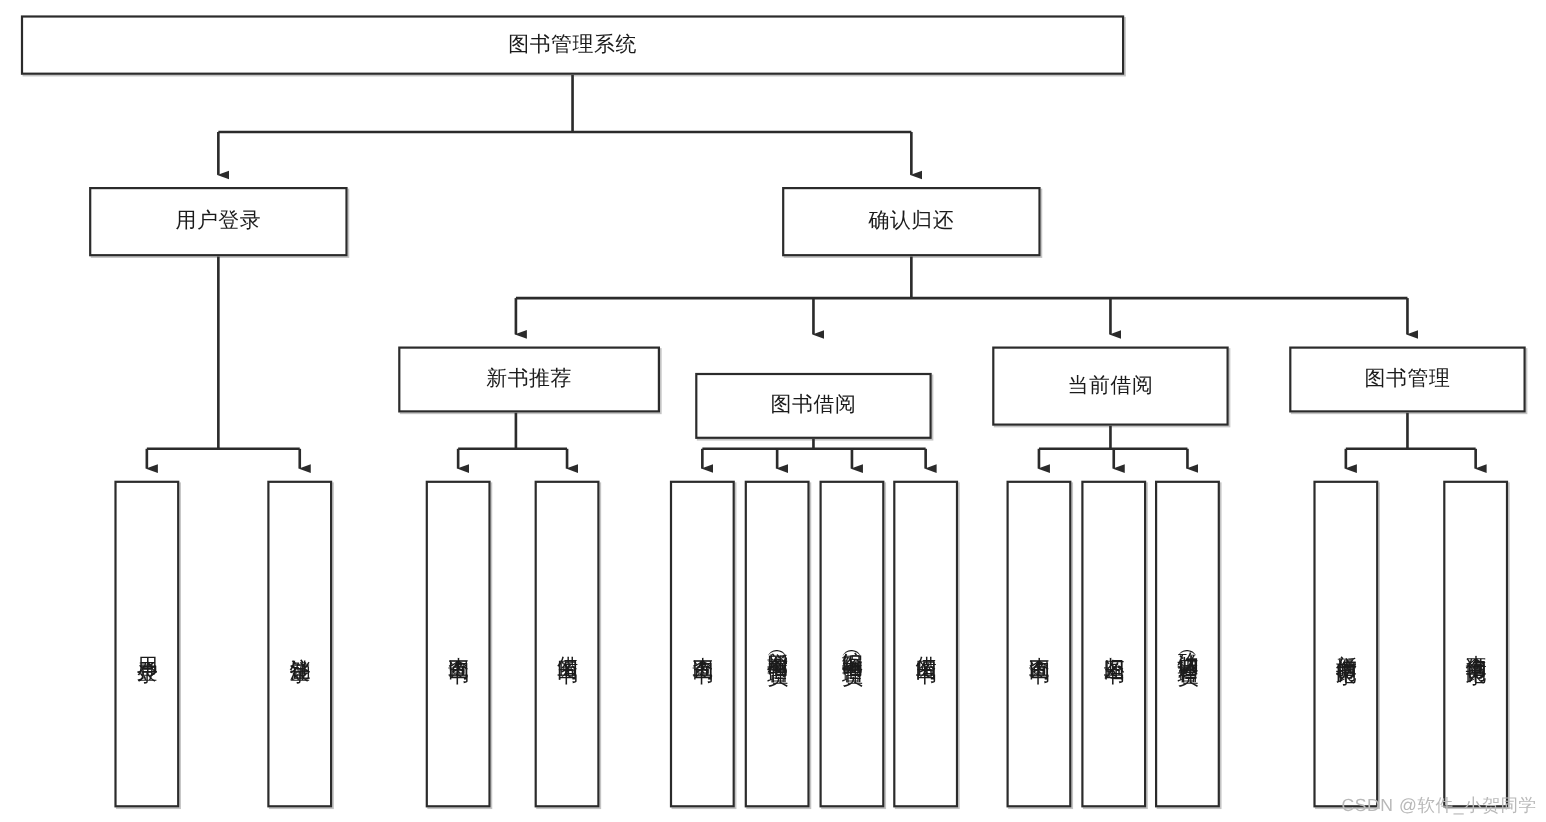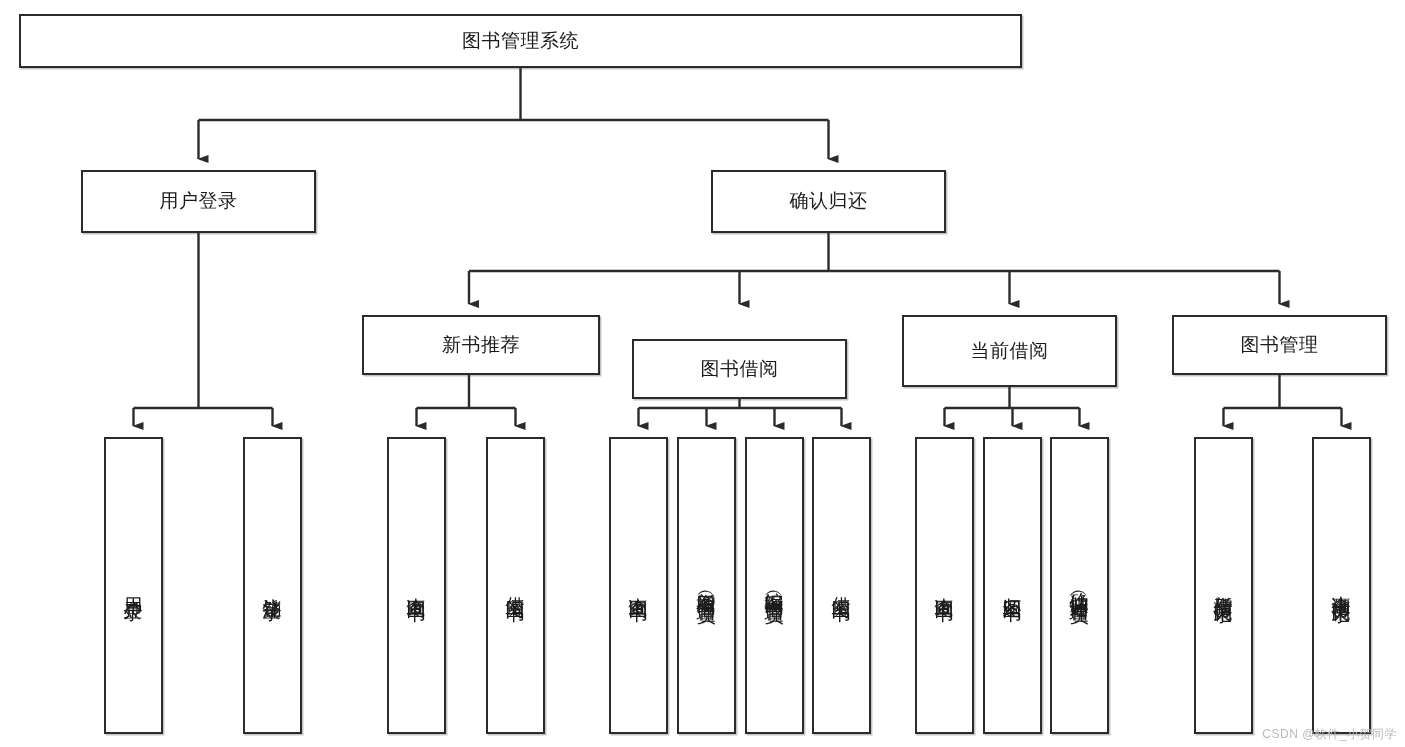--- a/index.html
+++ b/index.html
@@ -51,21 +51,21 @@
     text-orientation: upright;
     white-space: normal;
     letter-spacing: 2px;
     line-height: 1.0;
     max-height: 100%;
   }
   .watermark {
     position: absolute;
     right: 8px;
     bottom: 4px;
-    font-size: 12px;
+    font-size: 16px;
     color: #b9b9b9;
     letter-spacing: 0.5px;
     white-space: nowrap;
   }
 </style>
 </head>
 <body>
 
 <div id="canvas">
   <svg id="edges" viewBox="0 0 1405 747" xmlns="http://www.w3.org/2000/svg">

